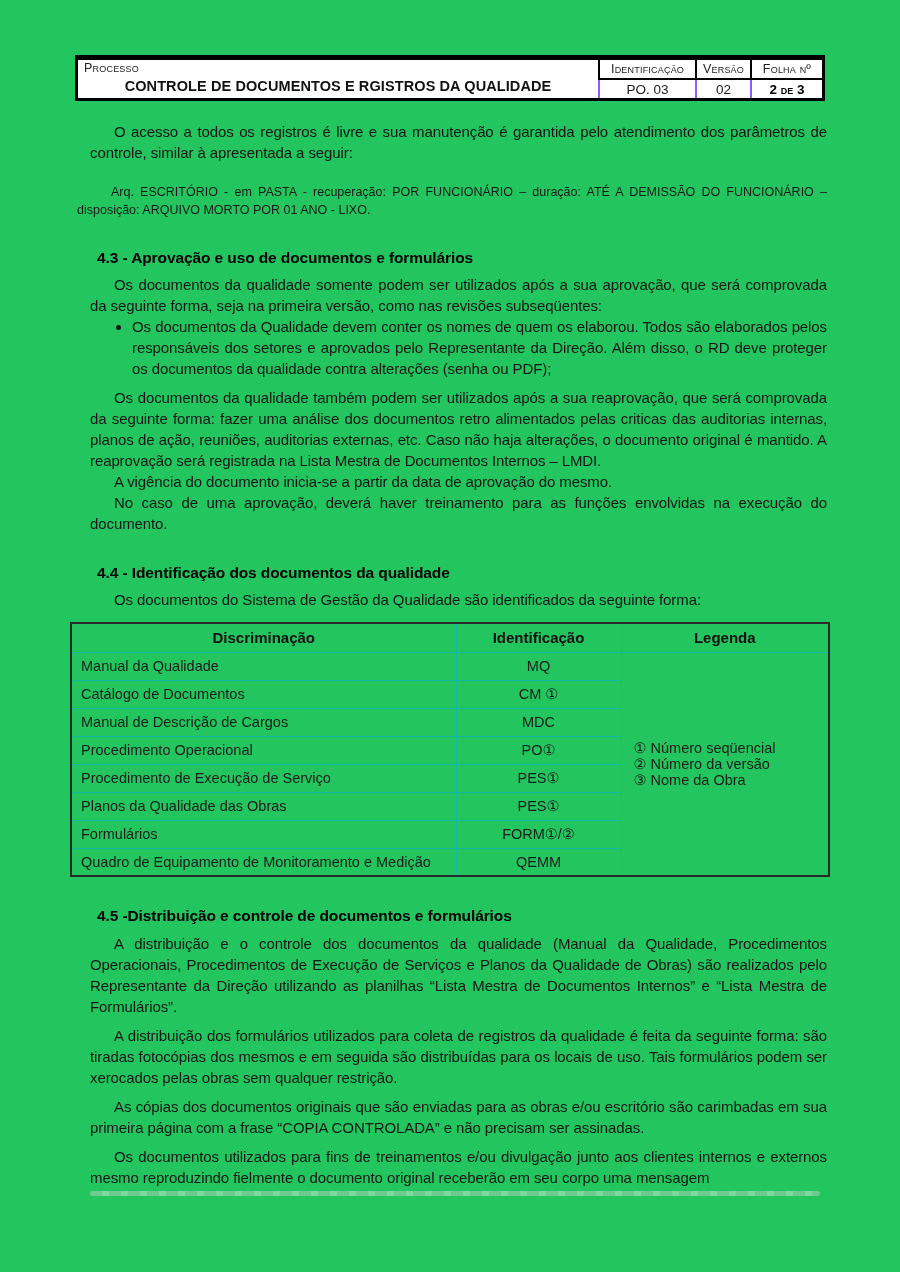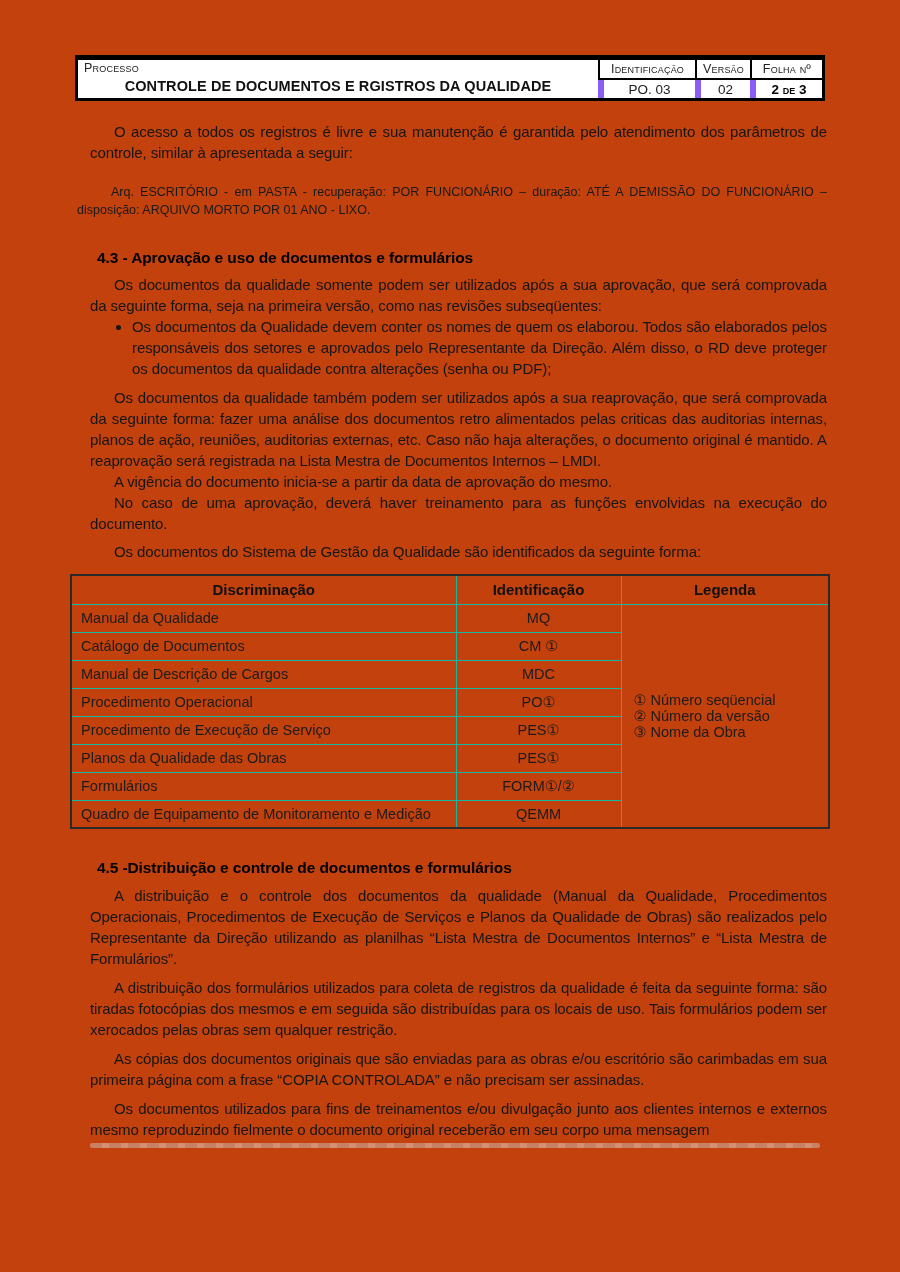--- a/index.html
+++ b/index.html
@@ -1,18 +1,18 @@
 <!DOCTYPE html>
 <html><head>
 <meta charset="utf-8">
 <style>
   * { margin:0; padding:0; box-sizing:border-box; }
   html,body { background:#fff; }
   .page {
-    position:relative; width:900px; height:1272px; background:#c2410c;
+    position:relative; width:900px; height:1272px; background:#22c55e;
     font-family:"Liberation Sans", sans-serif; color:#161616; overflow:hidden;
   }
 
   
   .hdr {
     position:absolute; left:75px; top:55px; width:750px; height:46px;
     display:grid; grid-template-columns:520px 97px 55px 1fr; grid-template-rows:20px 1fr;
     border:3px solid #000; border-top-width:5px; background:#fff;
   }
   .hdr-left { grid-row:1 / span 2; position:relative; }
@@ -23,21 +23,21 @@
   .hdr-title {
     position:absolute; left:0; right:0; bottom:4px; text-align:center;
     font-weight:bold; font-size:14.5px; letter-spacing:.1px; color:#111;
   }
   .hdr-label {
     border-left:2px solid #000; border-bottom:2px solid #000;
     display:flex; align-items:center; justify-content:center;
     font-variant:small-caps; font-size:12.5px; color:#222; letter-spacing:.2px;
   }
   .hdr-value {
-    border-left:6px solid #8b5cf6; display:flex; align-items:center; justify-content:center;
+    border-left:2px solid #8b5cf6; display:flex; align-items:center; justify-content:center;
     font-size:13.5px; color:#222;
   }
   .hdr-value.bold { font-weight:bold; font-variant:small-caps; color:#000; }
 
   
   .main { position:absolute; top:112px; left:90px; width:737px; }
   p.body {
     font-size:15px; line-height:21px; text-align:justify; text-indent:24px;
     color:#161616; letter-spacing:-0.1px;
   }
@@ -104,20 +104,21 @@
 
     <h2 class="sec">4.3 - Aprovação e uso de documentos e formulários</h2>
     <p class="body mt7">Os documentos da qualidade somente podem ser utilizados após a sua aprovação, que será comprovada da seguinte forma, seja na primeira versão, como nas revisões subseqüentes:</p>
     <ul class="blist">
       <li>Os documentos da Qualidade devem conter os nomes de quem os elaborou. Todos são elaborados pelos responsáveis dos setores e aprovados pelo Representante da Direção. Além disso, o RD deve proteger os documentos da qualidade contra alterações (senha ou PDF);</li>
     </ul>
     <p class="body mt8">Os documentos da qualidade também podem ser utilizados após a sua reaprovação, que será comprovada da seguinte forma: fazer uma análise dos documentos retro alimentados pelas criticas das auditorias internas, planos de ação, reuniões, auditorias externas, etc. Caso não haja alterações, o documento original é mantido. A reaprovação será registrada na Lista Mestra de Documentos Internos – LMDI.</p>
     <p class="body">A vigência do documento inicia-se a partir da data de aprovação do mesmo.</p>
     <p class="body">No caso de uma aprovação, deverá haver treinamento para as funções envolvidas na execução do documento.</p>
 
+    <h2 class="sec">4.4 - Identificação dos documentos da qualidade</h2>
     <p class="body mt7">Os documentos do Sistema de Gestão da Qualidade são identificados da seguinte forma:</p>
 
     <table class="idtab">
       <thead>
         <tr>
           <th>Discriminação</th>
           <th>Identificação</th>
           <th>Legenda</th>
         </tr>
       </thead>

